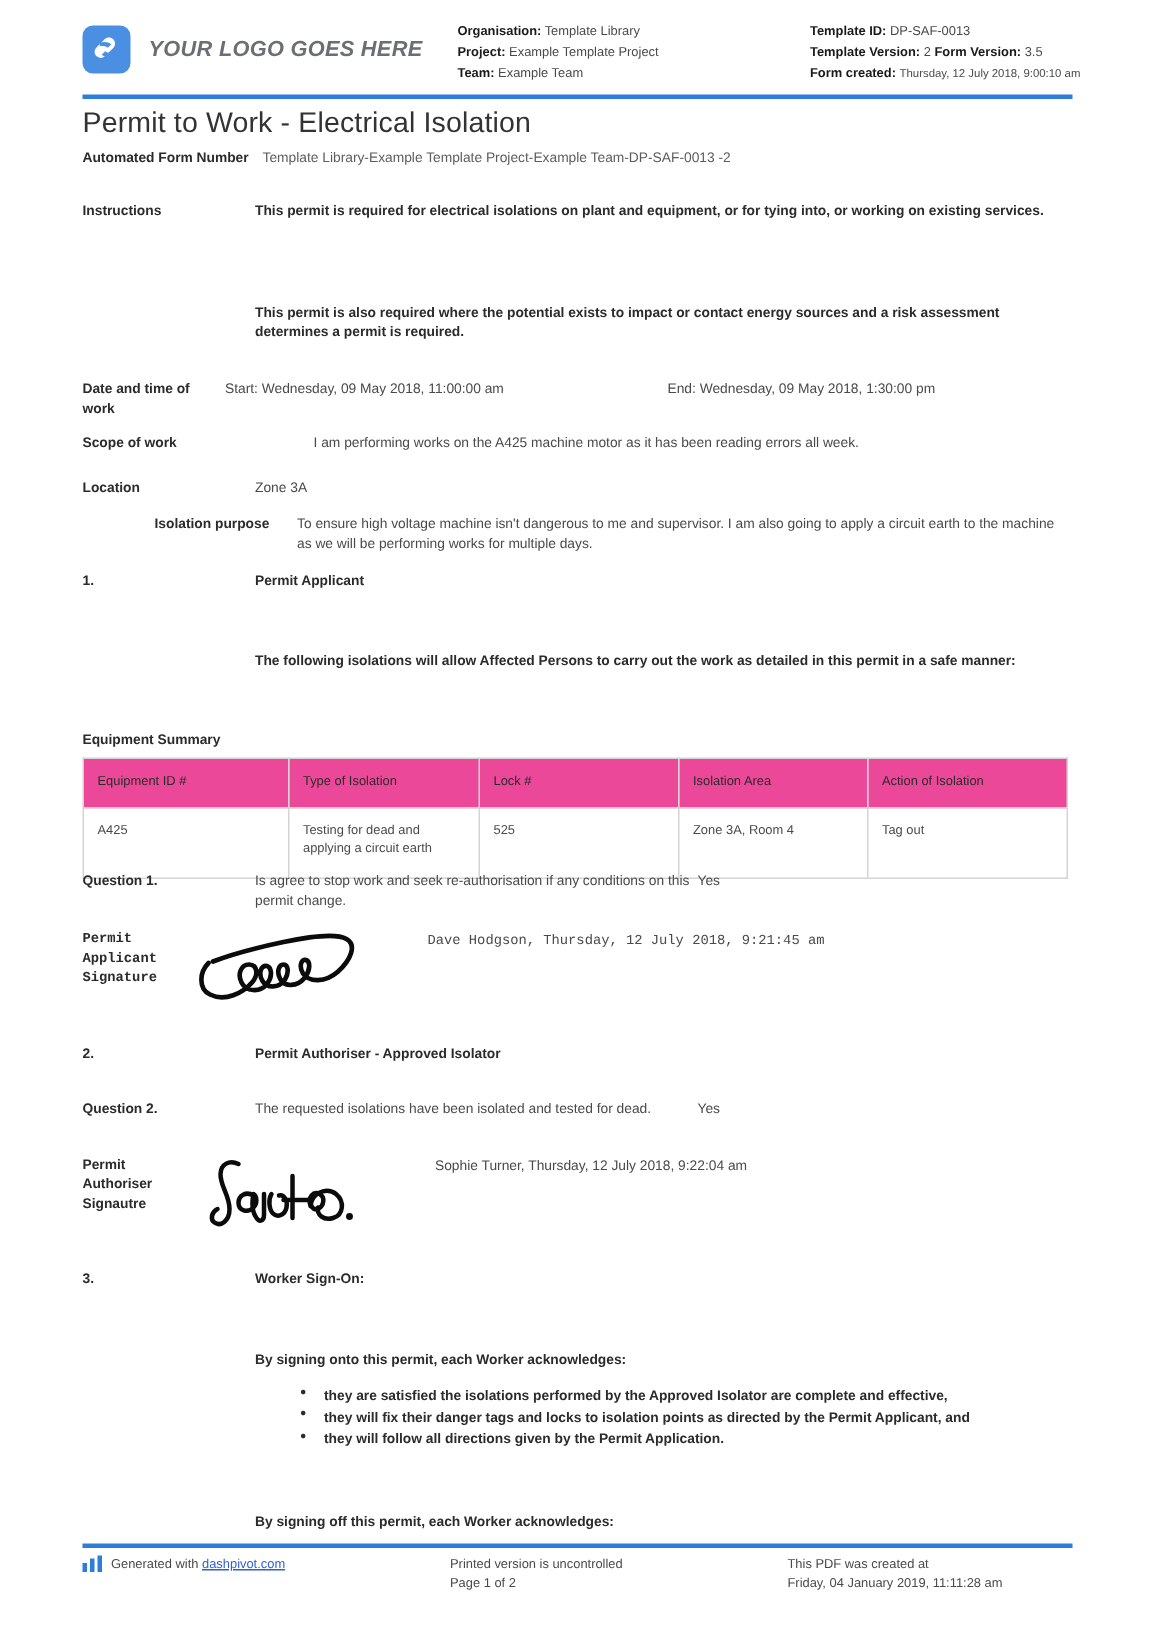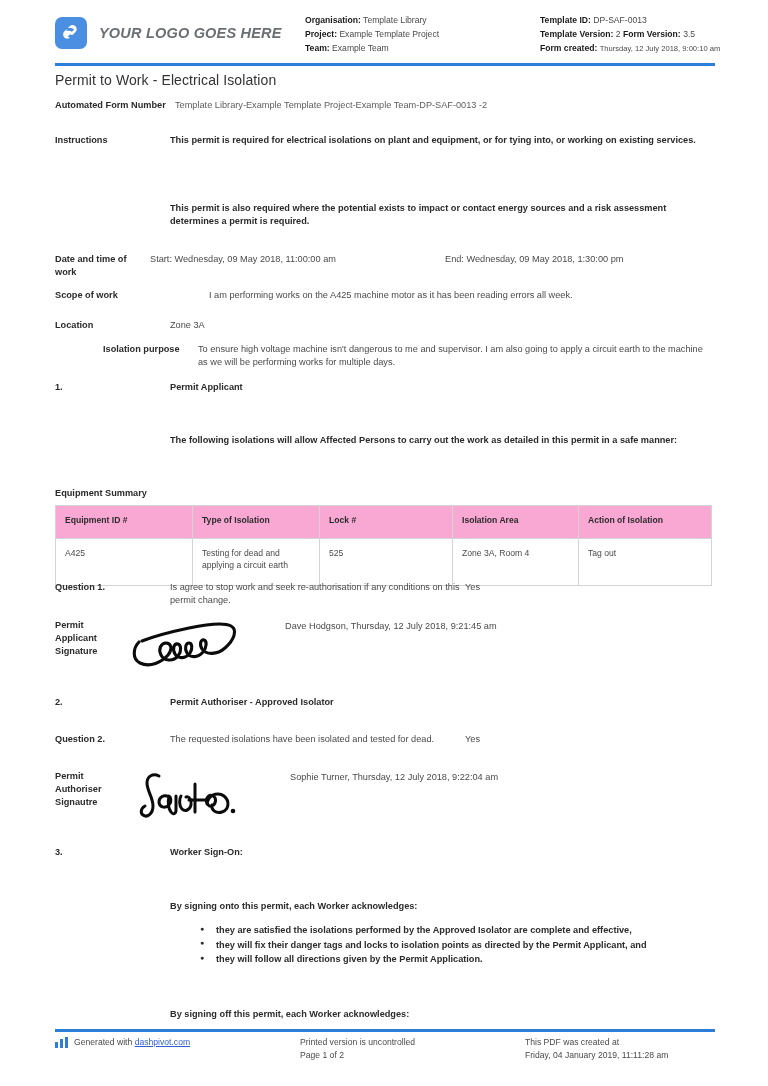--- a/index.html
+++ b/index.html
@@ -77,21 +77,21 @@
     width: 660px;
     height: 2.5px;
     background: #2f7ddb;
   }
 
   
   .doc-title {
     position: absolute;
     left: 55px;
     top: 72px;
-    font-size: 14px;
+    font-size: 19px;
     color: #333333;
     font-weight: normal;
     letter-spacing: .1px;
   }
 
   
   .field {
     position: absolute;
     left: 55px;
     width: 660px;
@@ -137,22 +137,22 @@
   }
   table.equip th, table.equip td {
     border: 1px solid #d4d4d4;
     text-align: left;
     vertical-align: top;
     padding: 8px 9px;
     font-size: 8.6px;
     line-height: 1.42;
   }
   table.equip th {
-    background: #f9a8d4;
-    font-weight: bold;
+    background: #ec4899;
+    font-weight: normal;
     color: #2b2b2b;
     height: 16px;
   }
   table.equip td {
     background: #ffffff;
     color: #4a4a4a;
     height: 30px;
   }
 
   
@@ -373,21 +373,21 @@
   </table>
 
   <div class="field" style="top:581px;">
     <div class="f-label">Question 1.</div>
     <div class="f-value split">
       <span class="start" style="flex:0 0 295px;">Is agree to stop work and seek re-authorisation if any conditions on this permit change.</span>
       <span>Yes</span>
     </div>
   </div>
 
-  <div class="sig-row" style="top:619px;">
+  <div class="sig-row" style="top:619px;font-family:Liberation Mono, monospace;">
     <div class="f-label" style="flex:0 0 115px;max-width:70px;">Permit Applicant Signature</div>
     <div class="sig-img">
       <svg class="sig" width="118" height="50" viewBox="0 0 118 50" aria-hidden="true">
         <path d="M9 23 C3 29 2 40 10 44 C20 49 32 43 38 36 C43 30 41 24 36 24 C31 24 28 30 31 36 C34 42 43 43 48 37 C52 32 51 26 48 25 C44 24 42 30 45 35 C48 40 56 40 60 34 C63 29 62 24 59 24 C56 24 54 29 57 34 C60 39 68 39 73 33 C77 28 77 22 74 21 C71 20 69 25 72 30 C76 36 87 36 95 29 C104 21 108 11 101 7 C94 3 78 5 59 9 C40 13 22 18 12 22" fill="none" stroke="#0b0b0b" stroke-width="3.1" stroke-linecap="round" stroke-linejoin="round"></path>
       </svg>
     </div>
     <div class="sig-meta">Dave Hodgson, Thursday, 12 July 2018, 9:21:45 am</div>
   </div>
 
   <div class="field" style="top:696px;">

